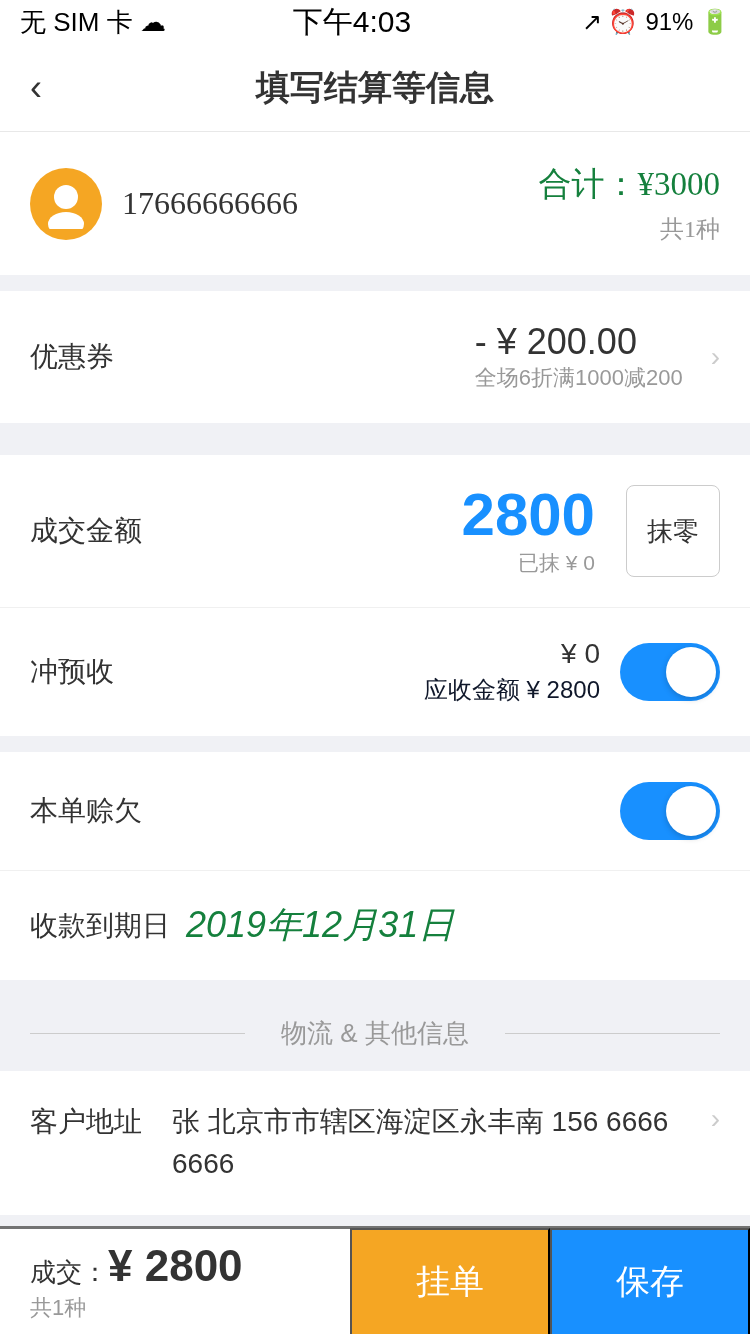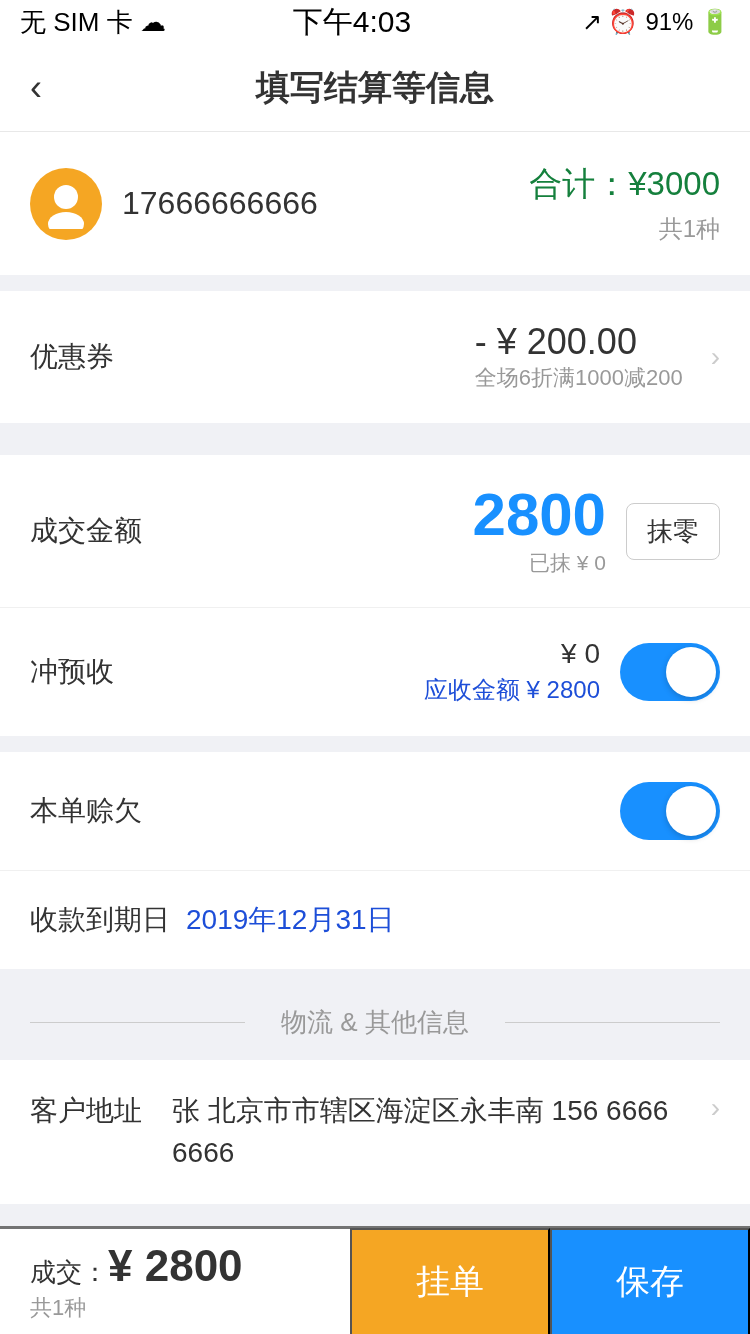--- a/index.html
+++ b/index.html
@@ -61,20 +61,21 @@
     }
 
     
     .customer-card {
       background: #fff;
       padding: 30px;
       display: flex;
       align-items: center;
       justify-content: space-between;
       margin-bottom: 16px;
+      font-family: Liberation Serif, serif;
     }
     .customer-left {
       display: flex;
       align-items: center;
       gap: 20px;
     }
     .avatar {
       width: 72px;
       height: 72px;
       border-radius: 50%;
@@ -161,22 +162,21 @@
       align-items: center;
       justify-content: space-between;
       border-bottom: 1px solid #f0f0f0;
     }
     .amount-label {
       font-size: 28px;
       color: #333;
     }
     .amount-right {
       display: flex;
-      align-items: center;
-      gap: 20px;
+      gap: 31px;
     }
     .amount-value-block {
       text-align: right;
     }
     .amount-value {
       font-size: 60px;
       font-weight: 600;
       color: #1890ff;
       line-height: 1;
     }
@@ -214,21 +214,21 @@
     }
     .prepay-amount-block {
       text-align: right;
     }
     .prepay-amount {
       font-size: 28px;
       color: #333;
     }
     .prepay-receivable {
       font-size: 24px;
-      color: #1d4ed8;
+      color: #0f172a;
       margin-top: 4px;
     }
 
     
     .toggle {
       width: 100px;
       height: 58px;
       border-radius: 29px;
       background: #1890ff;
       position: relative;
@@ -269,22 +269,23 @@
       align-items: center;
       gap: 16px;
       border-top: 1px solid #f0f0f0;
     }
     .due-label {
       font-size: 28px;
       color: #333;
       white-space: nowrap;
     }
     .due-value {
-      font-size: 28px;
-      color: #1d4ed8;
+      font-size: 36px;
+      color: #15803d;
+      font-style: italic;
     }
 
     
     .logistics-section {
       margin-top: 16px;
     }
     .logistics-header {
       background: #f0f1f5;
       padding: 20px 30px;
       display: flex;

